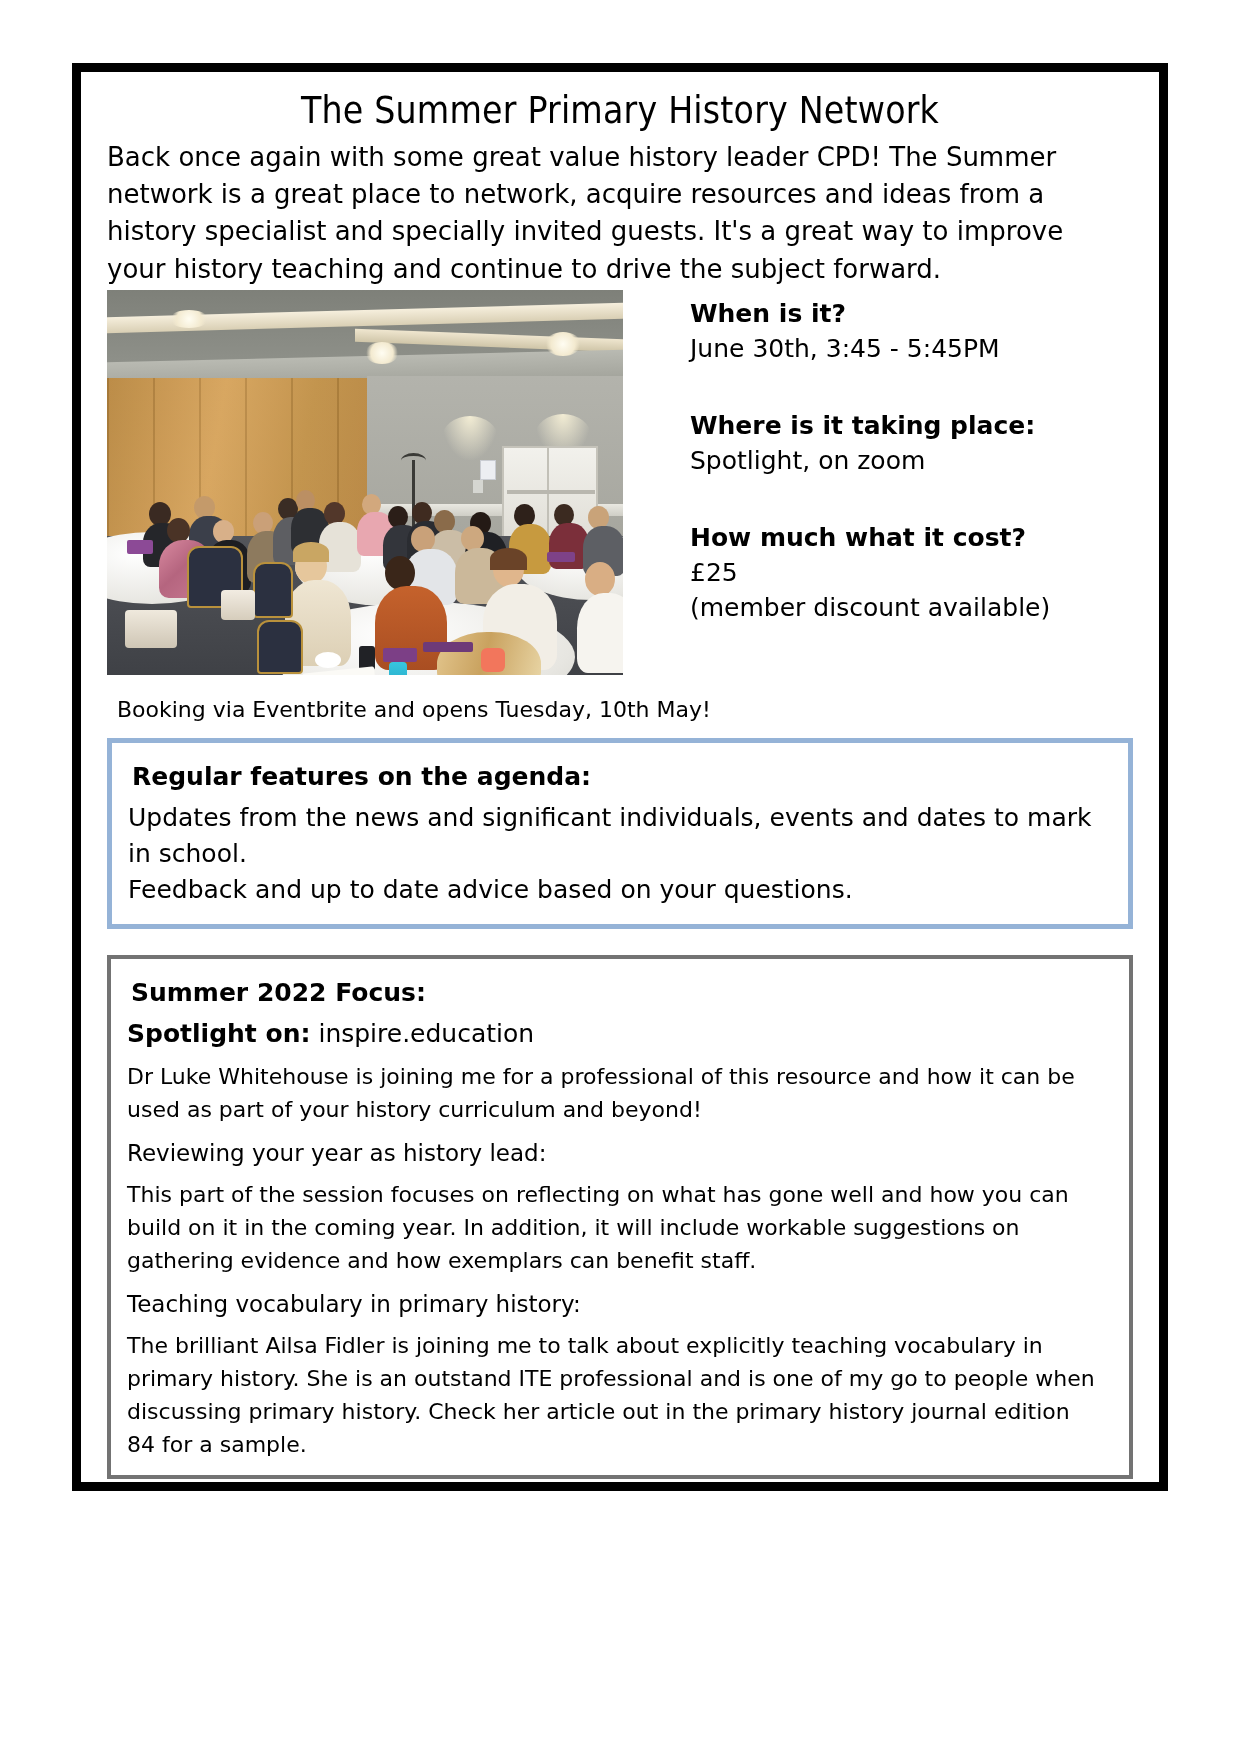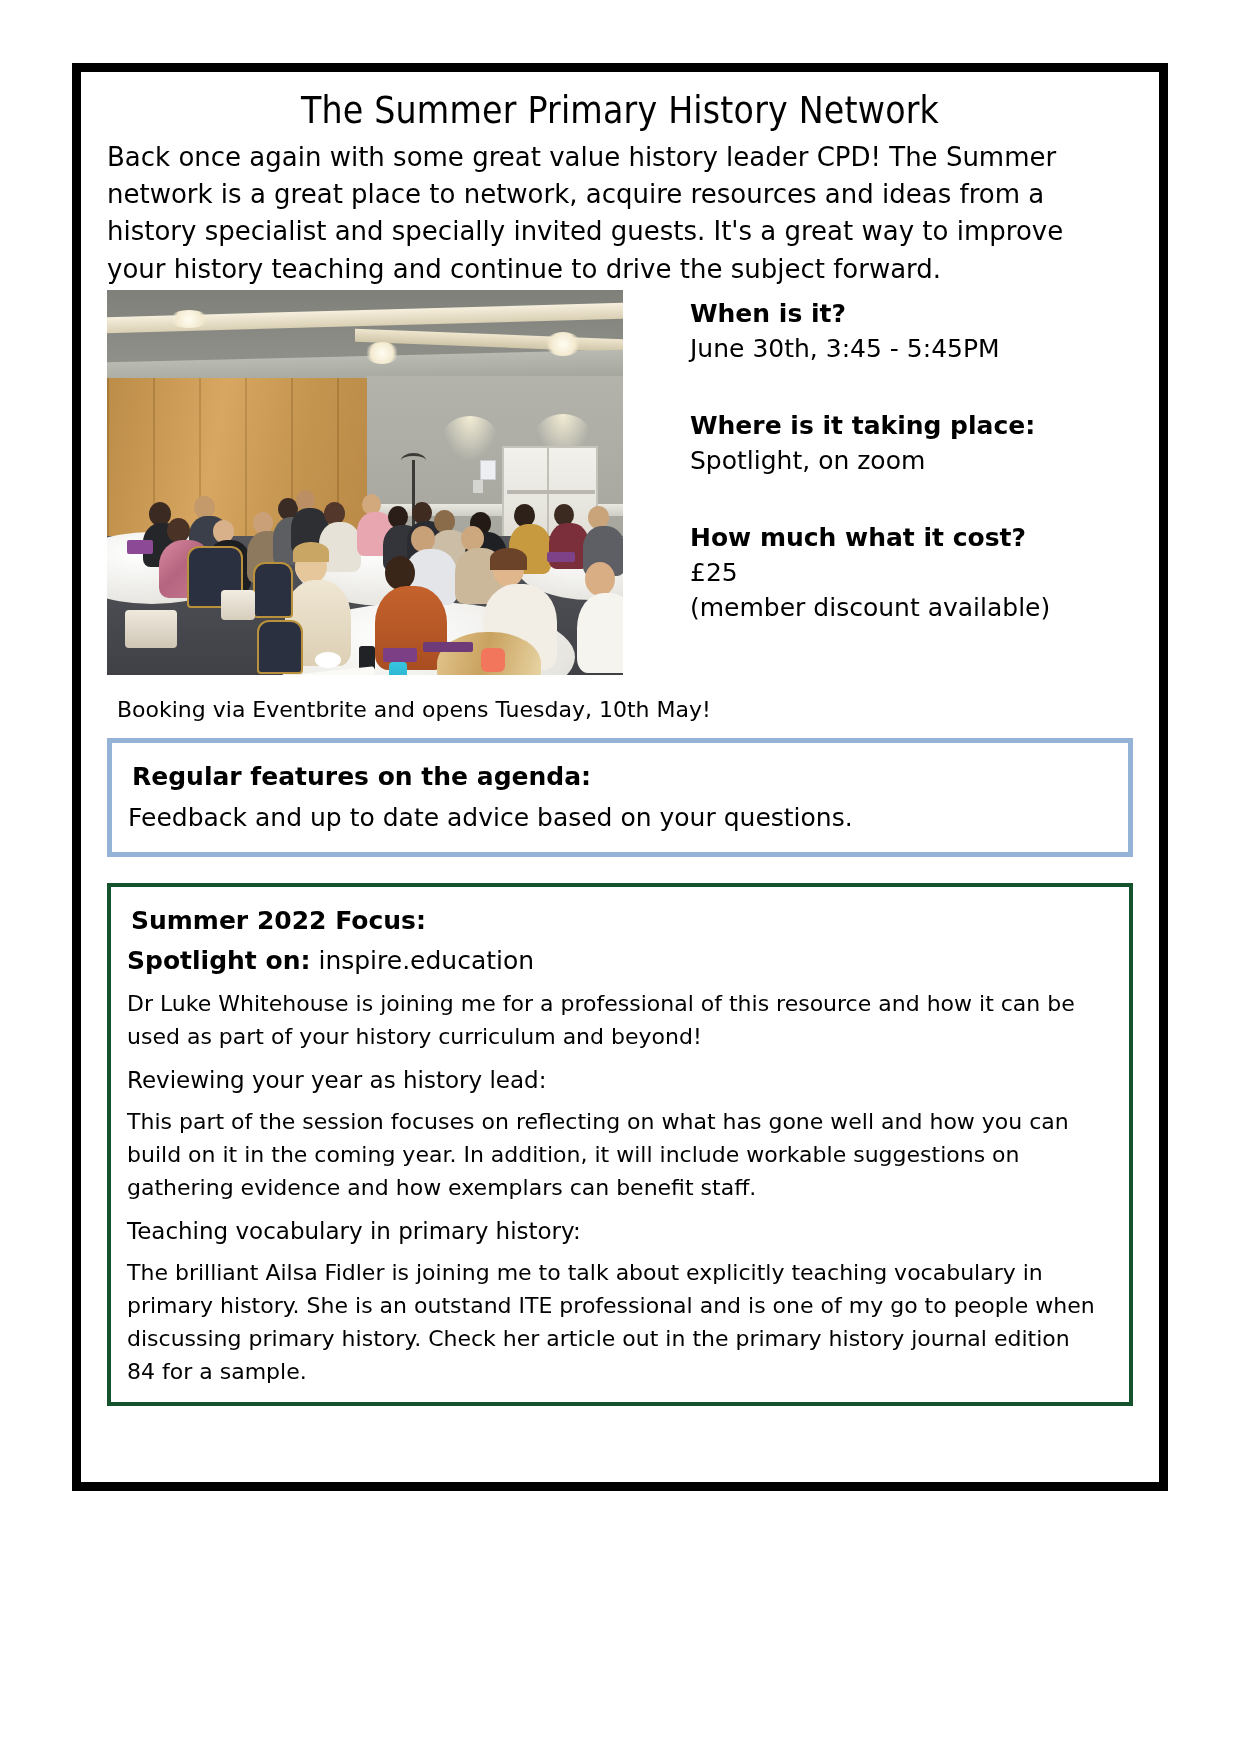--- a/index.html
+++ b/index.html
@@ -199,21 +199,21 @@
   .box {
     box-sizing: border-box;
     background: #ffffff;
   }
   .box-light {
     border: 5px solid #95b3d7;
     margin-top: 16px;
     padding: 12px 16px 16px 16px;
   }
   .box-dark {
-    border: 4px solid #14532d;
+    border: 4px solid #737373;
     margin-top: 26px;
     padding: 12px 32px 14px 16px;
   }
   .bx-h {
     font-size: 25px;
     font-weight: bold;
     line-height: 1.45;
     margin: 4px;
     font-family: "DejaVu Sans", sans-serif;
   }
@@ -413,20 +413,21 @@
           <p class="det-a">£25</p>
           <p class="det-a">(member discount available)</p>
         </div>
 
       </div>
 
       <p class="booking">Booking via Eventbrite and opens Tuesday, 10th May!</p>
 
       <div class="box box-light">
         <p class="bx-h">Regular features on the agenda:</p>
+        <p class="bx-p">Updates from the news and significant individuals, events and dates to mark in school.</p>
         <p class="bx-p">Feedback and up to date advice based on your questions.</p>
       </div>
 
       <div class="box box-dark">
         <p class="bx-h">Summer 2022 Focus:</p>
         <p class="bx-p"><span class="bx-inline-h">Spotlight on:</span> <span>inspire.education</span></p>
         <p class="bx-p-sm">Dr Luke Whitehouse is joining me for a professional of this resource and how it can be used as part of your history curriculum and beyond!</p>
         <p class="bx-h-sm">Reviewing your year as history lead:</p>
         <p class="bx-p-sm">This part of the session focuses on reflecting on what has gone well and how you can build on it in the coming year. In addition, it will include workable suggestions on gathering evidence and how exemplars can benefit staff.</p>
         <p class="bx-h-sm">Teaching vocabulary in primary history:</p>

